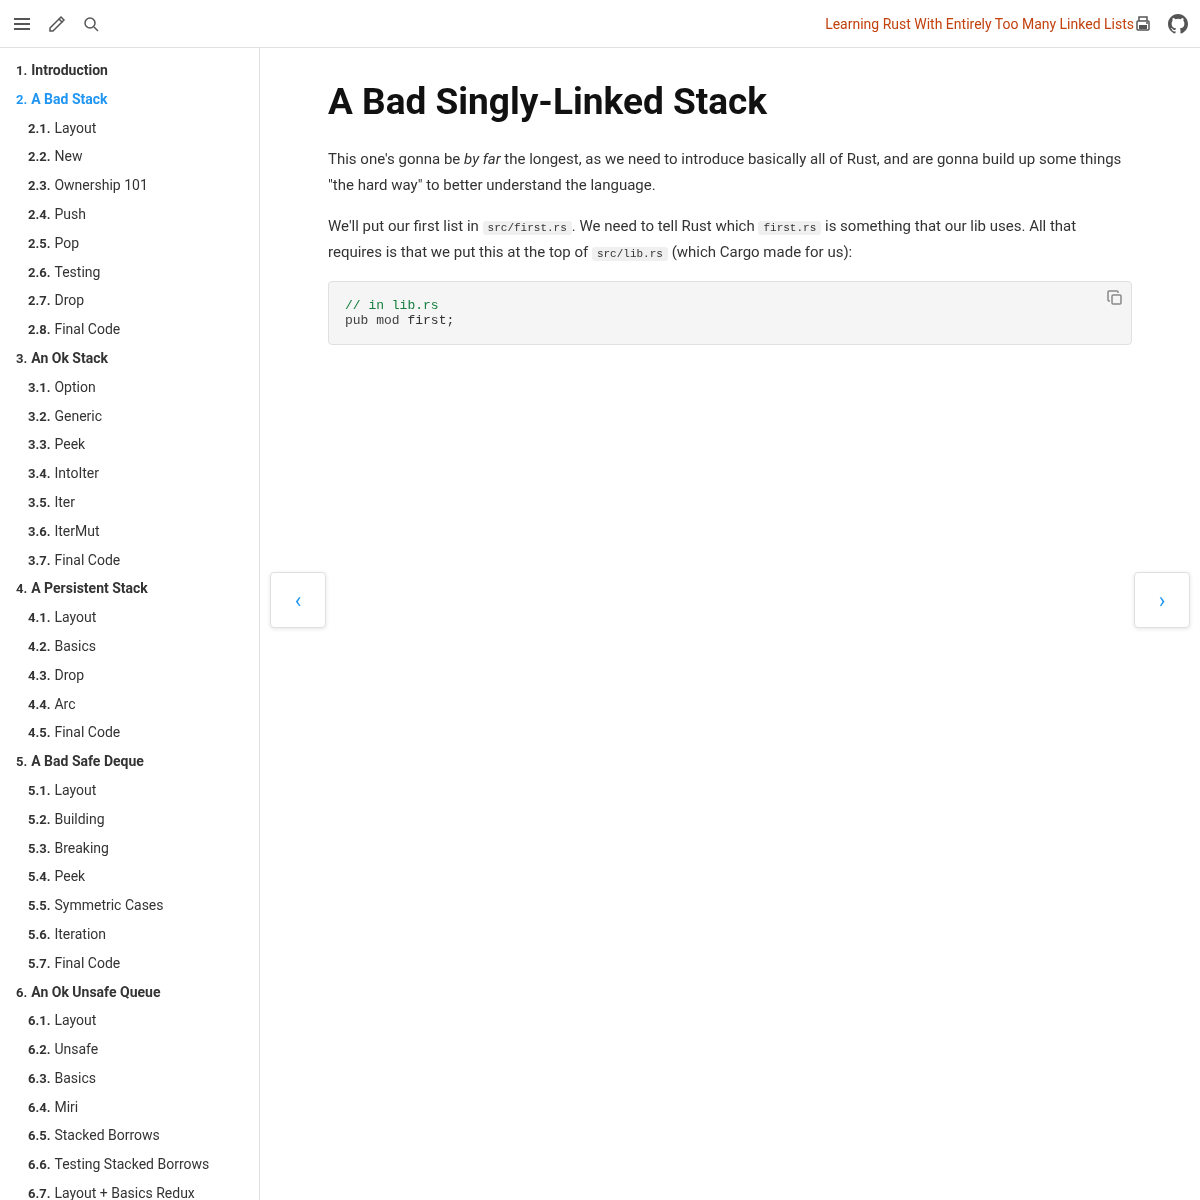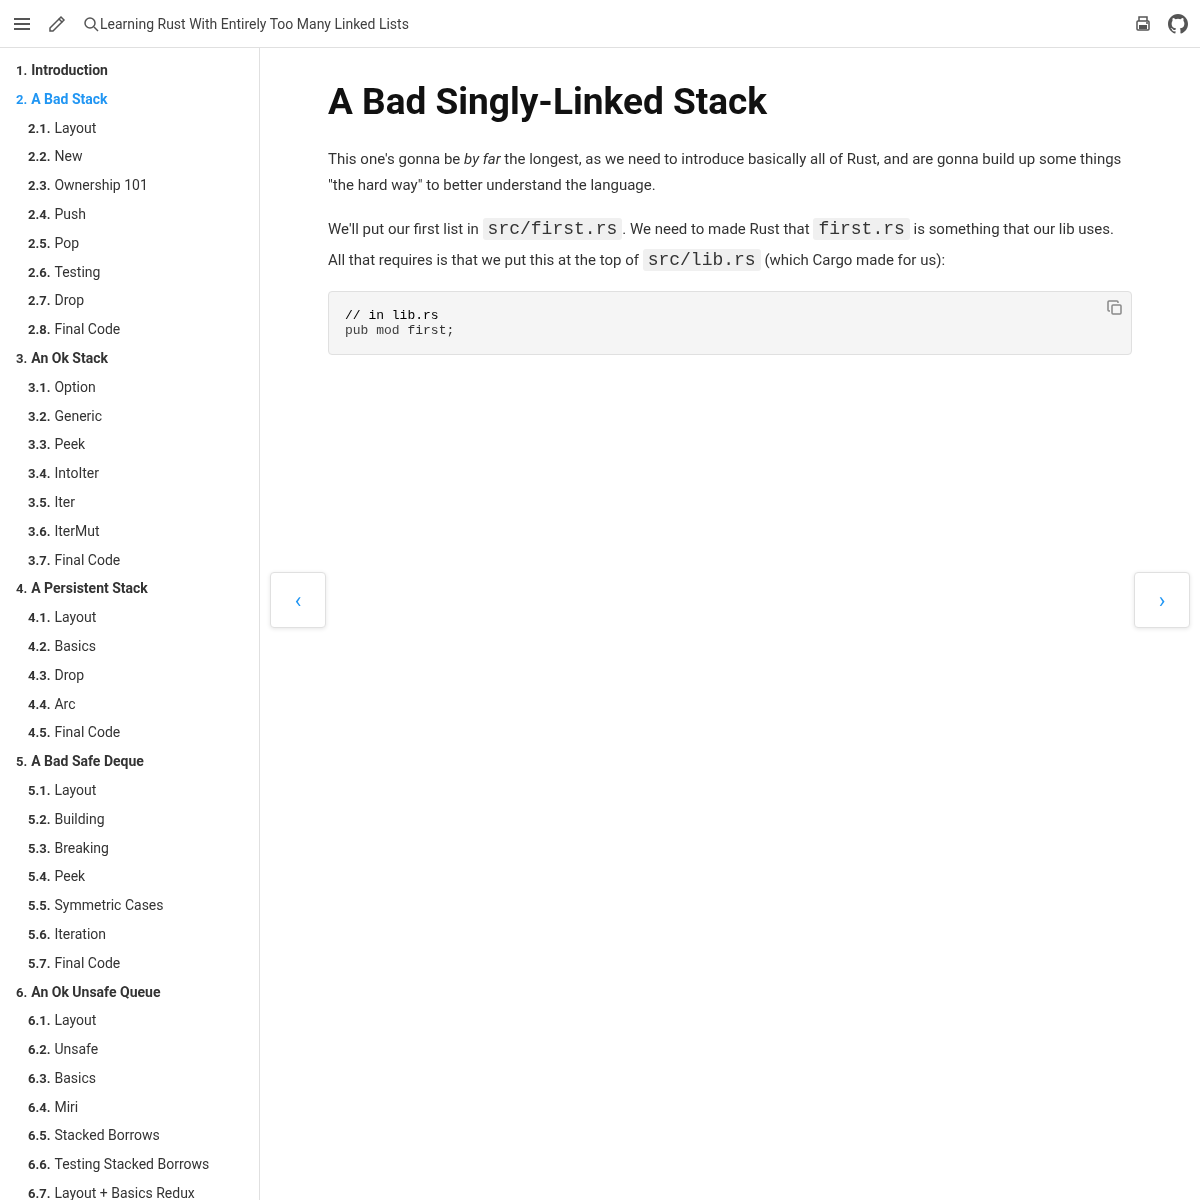--- a/index.html
+++ b/index.html
@@ -22,22 +22,22 @@
     }
     .topbar-icon {
       color: #555;
       cursor: pointer;
       font-size: 18px;
       display: flex;
       align-items: center;
     }
     .topbar-title {
       flex: 1;
-      text-align: left;
-      color: #404040;
+      text-align: right;
+      color: #c2410c;
       font-size: 14px;
     }
     .topbar-right {
       display: flex;
       gap: 16px;
       align-items: center;
     }
 
     
     .layout {
@@ -101,21 +101,21 @@
 
     .content-text em {
       font-style: italic;
     }
 
     code {
       font-family: 'Courier New', Courier, monospace;
       background: #f0f0f0;
       padding: 1px 5px;
       border-radius: 3px;
-      font-size: 18px;
+      font-size: 11px;
       color: #333;
     }
 
     .code-block {
       background: #f5f5f5;
       border: 1px solid #e0e0e0;
       border-radius: 4px;
       padding: 16px;
       margin: 16px 0;
       font-family: 'Courier New', Courier, monospace;
@@ -125,21 +125,21 @@
     .code-block .copy-btn {
       position: absolute;
       top: 8px;
       right: 8px;
       background: none;
       border: none;
       cursor: pointer;
       color: #888;
       font-size: 16px;
     }
-    .code-block .comment { color: #000000; }
+    .code-block .comment { color: #15803d; }
     .code-block .keyword { color: #404040; }
     .code-block .ident { color: #333; }
 
     
     .nav-prev, .nav-next {
       position: fixed;
       top: 50%;
       transform: translateY(-50%);
       width: 56px;
       height: 56px;
@@ -367,21 +367,21 @@
 
   <main class="main">
     <div class="content-area">
       <h1 class="page-title">A Bad Singly-Linked Stack</h1>
 
       <p class="content-text">
         <span>This one's gonna be </span><em>by far</em><span> the longest, as we need to introduce basically all of Rust, and are gonna build up some things "the hard way" to better understand the language.</span>
       </p>
 
       <p class="content-text">
-        <span>We'll put our first list in </span><code>src/first.rs</code><span>. We need to made Rust that </span><code>first.rs</code><span> is something that our lib uses. All that requires is that we put this at the top of </span><code>src/lib.rs</code><span> (which Cargo made for us):</span>
+        <span>We'll put our first list in </span><code>src/first.rs</code><span>. We need to tell Rust which </span><code>first.rs</code><span> is something that our lib uses. All that requires is that we put this at the top of </span><code>src/lib.rs</code><span> (which Cargo made for us):</span>
       </p>
 
       <div class="code-block">
         <button class="copy-btn" title="Copy">
           <svg width="16" height="16" viewBox="0 0 16 16" fill="none" stroke="#888" stroke-width="1.5">
             <rect x="5" y="5" width="9" height="9" rx="1"></rect>
             <path d="M3 11H2a1 1 0 01-1-1V2a1 1 0 011-1h8a1 1 0 011 1v1"></path>
           </svg>
         </button>
         <div><span class="comment">// in lib.rs</span></div>

